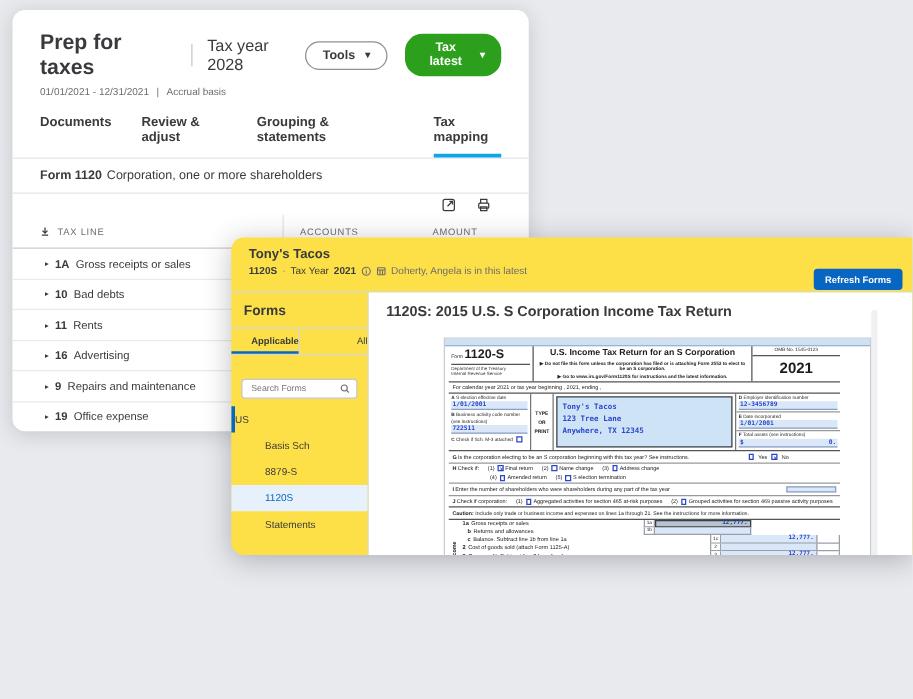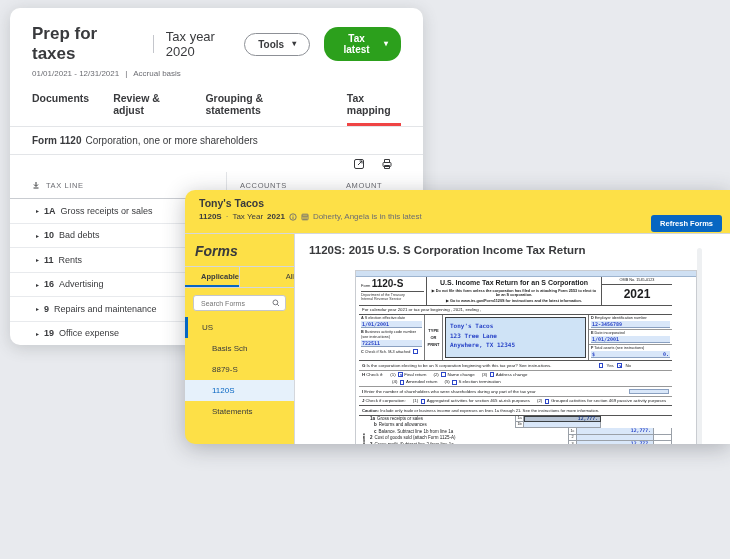--- a/index.html
+++ b/index.html
@@ -16,21 +16,21 @@
   .prep-year{font-size:13px;color:#393a3d;}
   .prep-sub{margin-top:5px;font-size:8px;color:#6b6c72;display:flex;gap:6px;align-items:center;}
   .btns{margin-left:auto;display:flex;gap:14px;align-items:center;}
   .btn-tools{border:1px solid #8d9096;border-radius:14px;background:#fff;color:#393a3d;
     font-size:10px;font-weight:bold;padding:5px 13px;display:flex;gap:8px;align-items:center;cursor:pointer;}
   .btn-green{border:none;border-radius:14px;background:#2ca01c;color:#fff;
     font-size:10px;font-weight:bold;padding:6px 13px;display:flex;gap:8px;align-items:center;cursor:pointer;}
   .chev{font-size:8px;line-height:1;}
   .prep-tabs{display:flex;gap:24px;margin-top:14px;}
   .ptab{font-size:10.5px;font-weight:bold;color:#393a3d;padding-bottom:7px;cursor:pointer;}
-  .ptab.active{border-bottom:3px solid #ef4444;margin-left:19px;}
+  .ptab.active{border-bottom:3px solid #0ea5e9;margin-left:19px;}
   .hline1{border-top:1px solid #e3e5e8;}
   .form-caption{padding:8px 22px;font-size:10px;color:#393a3d;}
   .form-caption b{margin-right:4px;}
   .icons-row{display:flex;justify-content:flex-end;gap:16px;padding:3px 30px 2px 0;}
   .icons-row svg{cursor:pointer;}
   .ptable{position:relative;}
   .pt-vline{position:absolute;left:216px;top:0;bottom:0;width:1px;background:#e3e5e8;}
   .pt-row{display:grid;grid-template-columns:194px 120px 1fr;padding:0 22px;align-items:center;}
   .pt-header{height:27px;font-size:7.5px;letter-spacing:.6px;color:#6b6c72;border-bottom:1px solid #c9ccd1;}
   .pt-h1{display:flex;align-items:center;gap:6px;}
@@ -50,31 +50,31 @@
   .tax-head{position:relative;height:44px;border-bottom:1px solid #d4d7dc;padding:7px 12px 0 14px;}
   .tax-co{font-size:10.5px;font-weight:bold;color:#393a3d;}
   .tax-sub{margin-top:3px;font-size:8px;color:#393a3d;display:flex;align-items:center;gap:4px;}
   .tax-sub .gray{color:#6b6c72;}
   .btn-refresh{position:absolute;right:8px;top:25px;background:#0766c2;color:#fff;border:none;
     border-radius:3px;font-size:7.5px;font-weight:bold;padding:4px 9px;cursor:pointer;}
   .tax-body{display:flex;height:312px;}
 
   
   .fsidebar{width:110px;border-right:1px solid #d4d7dc;flex:none;display:flex;flex-direction:column;}
-  .fs-title{font-size:14px;font-weight:bold;color:#393a3d;padding:9px 10px 7px 10px;font-style:italic;}
+  .fs-title{font-size:11px;font-weight:bold;color:#393a3d;padding:9px 10px 7px 10px;}
   .fs-tabs{display:flex;border-top:1px solid #d4d7dc;border-bottom:1px solid #d4d7dc;}
   .fs-tab{flex:1;text-align:right;font-size:7.5px;color:#393a3d;padding:5px 0 4px 0;cursor:pointer;}
   .fs-tab.active{font-weight:bold;border-bottom:2px solid #0766c2;}
   .fs-tab + .fs-tab{border-left:1px solid #d4d7dc;}
-  .fs-search{margin:7px 8px 6px 8px;border:1px solid #c4c6cc;border-radius:3px;height:16px;
+  .fs-search{margin:19px 8px 6px 8px;border:1px solid #c4c6cc;border-radius:3px;height:16px;
     display:flex;align-items:center;padding:0 5px;background:#fff;}
   .fs-search input{border:none;outline:none;flex:1;font-size:7px;color:#393a3d;min-width:0;
     font-family:"Liberation Sans",sans-serif;background:transparent;}
   .fitem{height:21px;display:flex;align-items:center;font-size:8px;color:#393a3d;
-    padding-left:14px;cursor:pointer;border-left:3px solid transparent;}
+    padding-left:0;cursor:pointer;border-left:3px solid transparent;}
   .fitem.lvl1{padding-left:24px;}
   .fitem.marked{border-left:3px solid #0766c2;}
   .fitem.sel{background:#e6f1fb;color:#0766c2;}
 
   
   .fmain{flex:1;position:relative;background:#fff;overflow:hidden;}
   .fmain-title{margin:10px 0 0 14px;font-size:11.5px;font-weight:bold;color:#393a3d;}
   .scroll-track{position:absolute;right:28px;top:14px;bottom:6px;width:5px;background:#eef0f2;border-radius:3px;}
 
   
@@ -150,21 +150,21 @@
   svg{display:block;}
 </style>
 </head>
 <body>
 
 <div class="prep-window">
   <div class="prep-head">
     <div class="prep-title-row">
       <span class="prep-title">Prep for taxes</span>
       <span class="vdiv"></span>
-      <span class="prep-year">Tax year 2020</span>
+      <span class="prep-year">Tax year 2028</span>
       <span class="btns">
         <button class="btn-tools">
           <span>Tools</span>
           <span class="chev">▾</span>
         </button>
         <button class="btn-green">
           <span>Tax latest</span>
           <span class="chev">▾</span>
         </button>
       </span>

